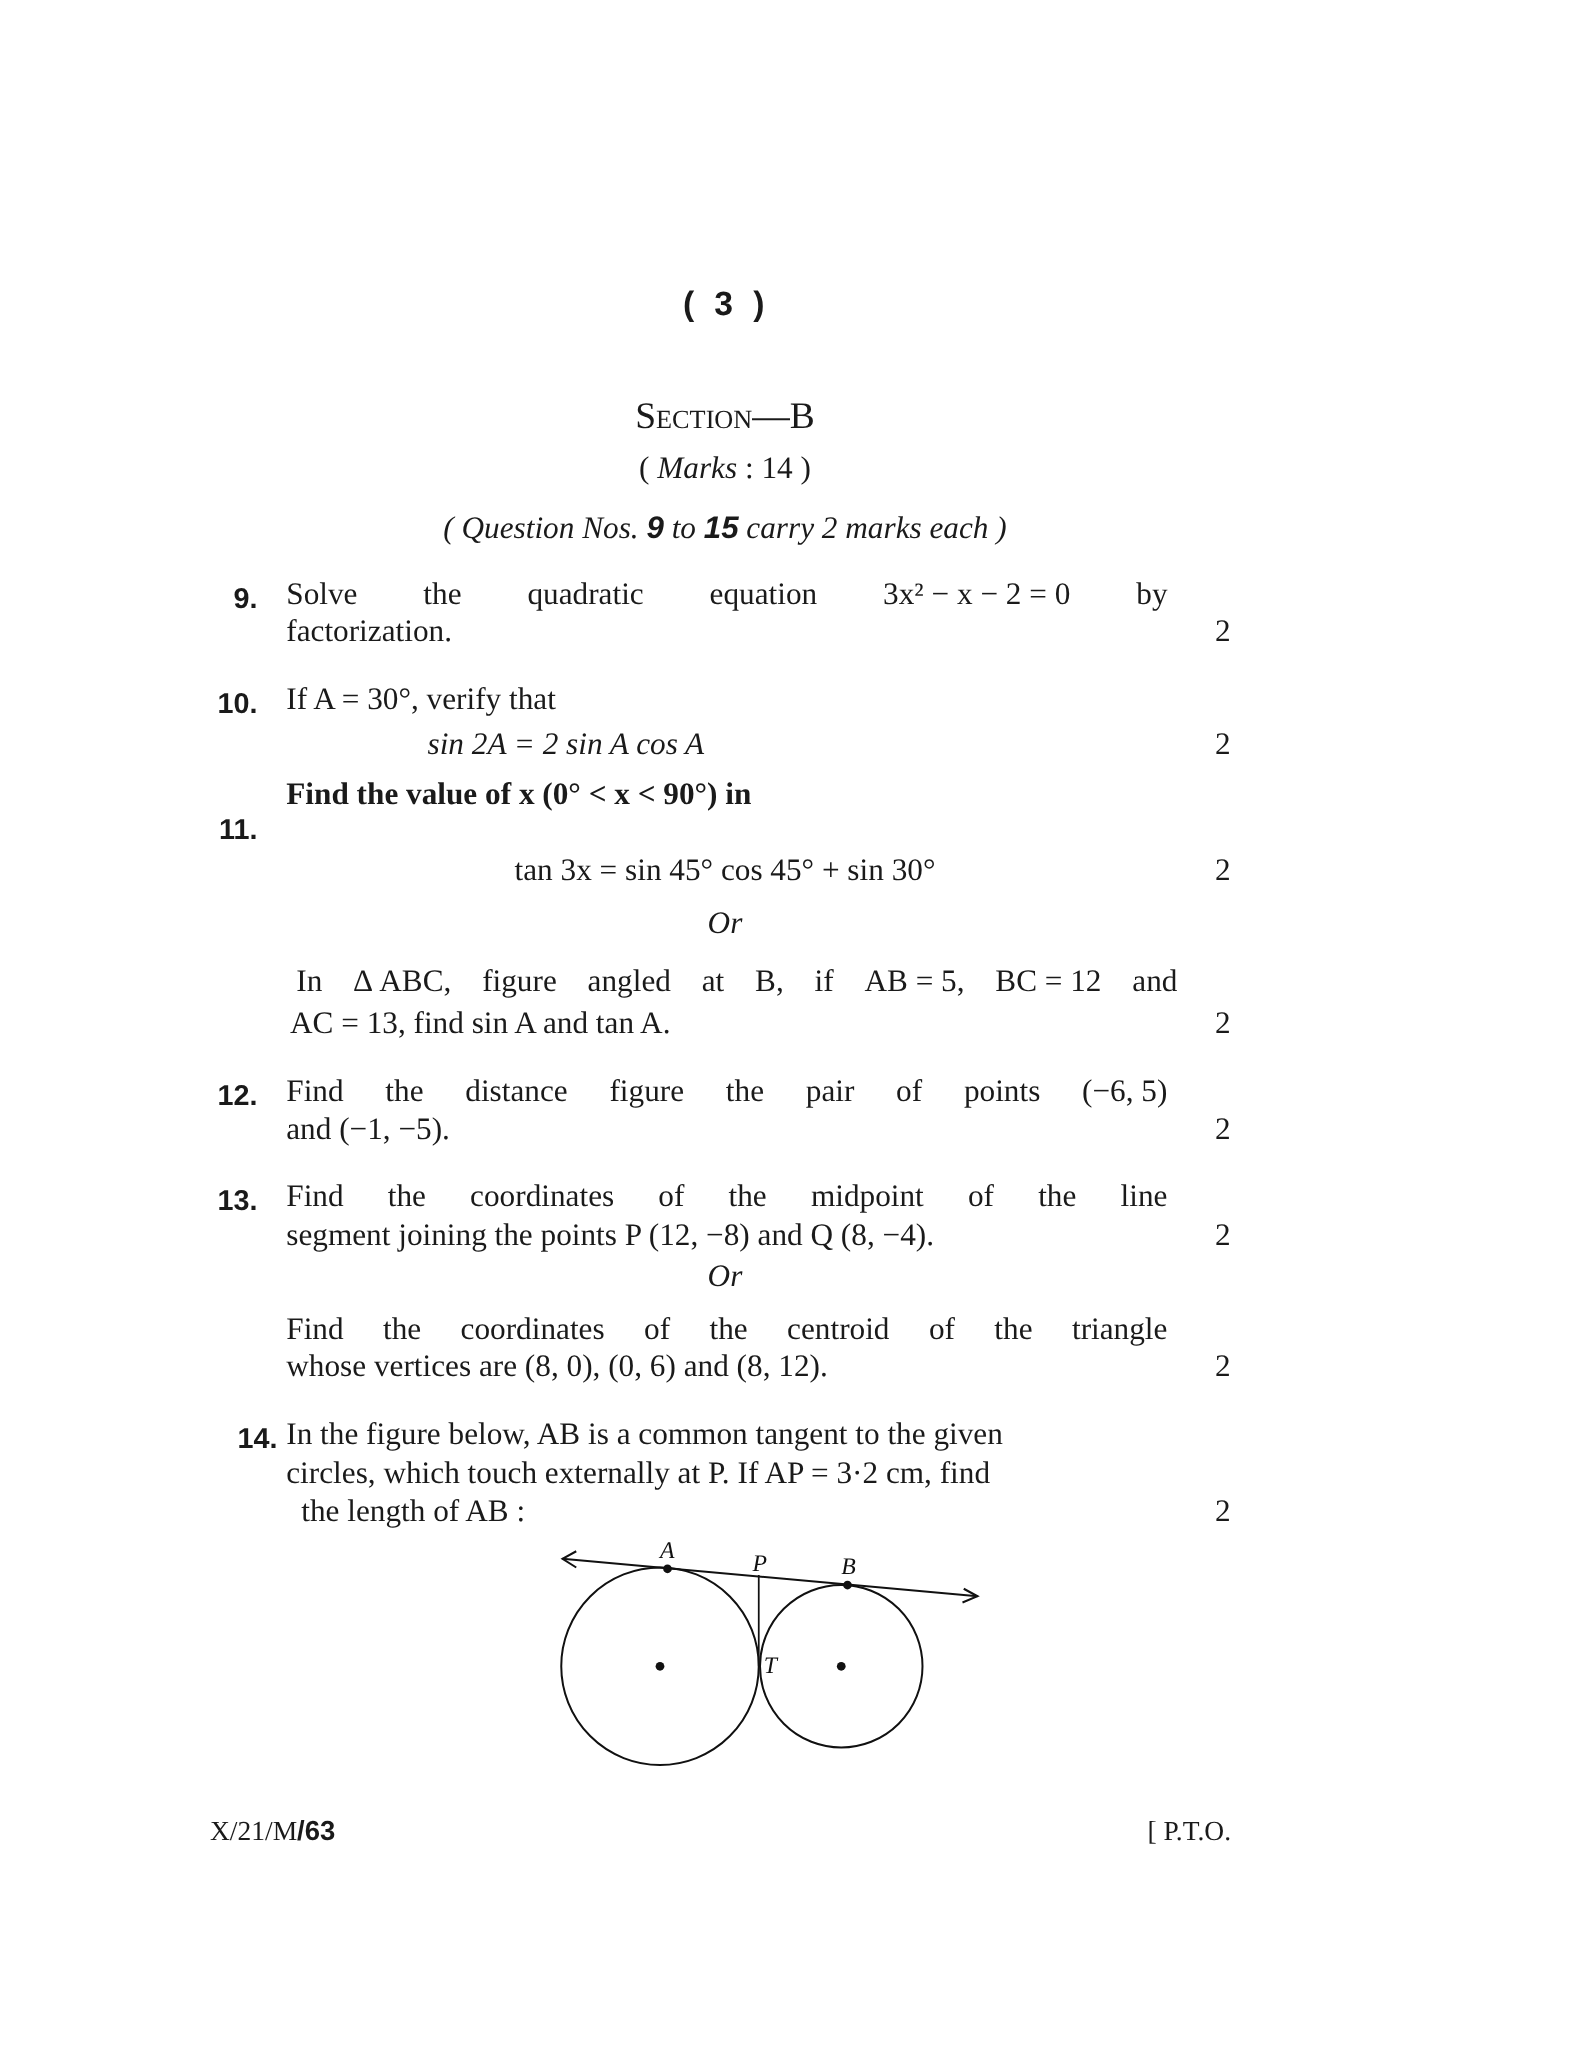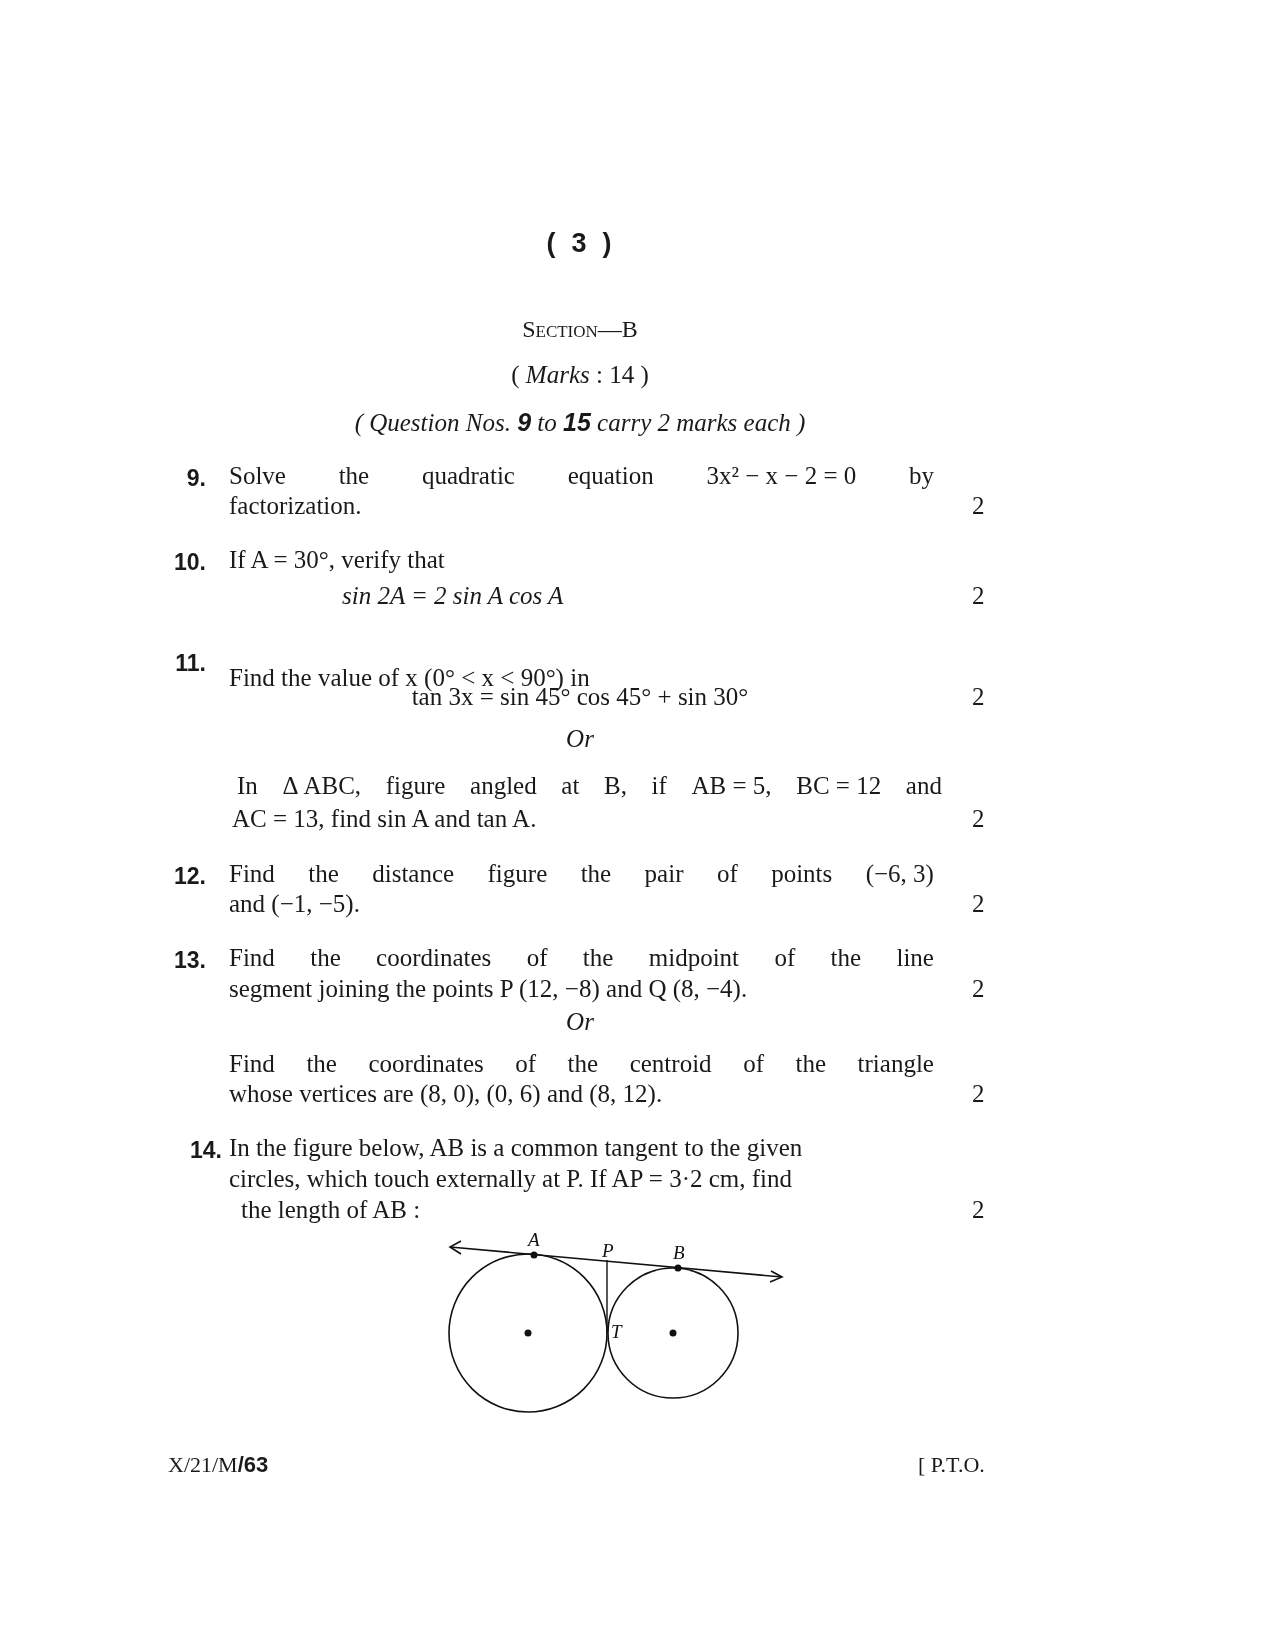--- a/index.html
+++ b/index.html
@@ -2,21 +2,21 @@
 <html><head>
 <meta charset="utf-8">
 <style>
   html, body { margin:0; padding:0; background:#ffffff; }
   body { width:1275px; height:1651px; position:relative; overflow:hidden;
          font-family:"Liberation Serif","DejaVu Serif",serif; color:#1a1a1a; }
   .abs { position:absolute; }
   .page-num { left:0; width:1160px; top:228px; text-align:center;
               font-family:"Liberation Sans","DejaVu Sans",sans-serif; font-weight:bold; font-size:27px; letter-spacing:2px; }
   .page-num span.p { margin:0 14px; }
-  .section { left:0; width:1160px; top:316px; text-align:center; font-size:24px; }
+  .section { left:0; width:1160px; top:316px; text-align:center; font-size:30px; }
   .section .sc { font-variant:small-caps; }
   .marks { left:0; width:1160px; top:361px; text-align:center; font-size:25px; }
   .qnote { left:0; width:1160px; top:408px; text-align:center; font-size:25px; font-style:italic; }
   .qnote b { font-family:"Liberation Sans","DejaVu Sans",sans-serif; font-style:italic; }
   .qnum { font-family:"Liberation Sans","DejaVu Sans",sans-serif; font-weight:bold; font-size:23px; text-align:right; width:46px; }
   .line { font-size:25px; white-space:nowrap; }
   .just { display:flex; justify-content:space-between; width:705px; }
   .mark { left:972px; font-size:25px; }
   .center { left:0; width:1160px; text-align:center; font-size:25px; }
   i { font-style:italic; }
@@ -46,21 +46,21 @@
 </div>
 <div class="abs line" style="left:229px;top:492px;">factorization.</div>
 <div class="abs mark" style="top:492px;">2</div>
 
 <div class="abs qnum" style="left:160px;top:549px;">10.</div>
 <div class="abs line" style="left:229px;top:546px;">If  A = 30°,  verify  that</div>
 <div class="abs line" style="left:342px;top:582px;font-style:italic;">sin 2A = 2 sin A cos A</div>
 <div class="abs mark" style="top:582px;">2</div>
 
 <div class="abs qnum" style="left:160px;top:650px;">11.</div>
-<div class="abs line" style="left:229px;top:664px;">Find  the  value  of  x (0° &lt; x &lt; 90°)  in</div>
+<div class="abs line" style="left:229px;top:622px;font-weight:bold;">Find  the  value  of  x (0° &lt; x &lt; 90°)  in</div>
 <div class="abs center" style="top:683px;">tan 3x = sin 45° cos 45° + sin 30°</div>
 <div class="abs mark" style="top:683px;">2</div>
 <div class="abs center or" style="top:725px;">Or</div>
 <div class="abs line just" style="left:237px;top:772px;gap:23px;">
   <span>In</span>
     <span>Δ ABC,</span>
     <span>figure</span>
     <span>angled</span>
     <span>at</span>
     <span>B,</span>
@@ -75,21 +75,21 @@
 <div class="abs qnum" style="left:160px;top:863px;">12.</div>
 <div class="abs line just" style="left:229px;top:860px;">
   <span>Find</span>
     <span>the</span>
     <span>distance</span>
     <span>figure</span>
     <span>the</span>
     <span>pair</span>
     <span>of</span>
     <span>points</span>
-    <span>(−6, 3)</span>
+    <span>(−6, 5)</span>
 </div>
 <div class="abs line" style="left:229px;top:890px;">and (−1, −5).</div>
 <div class="abs mark" style="top:890px;">2</div>
 
 <div class="abs qnum" style="left:160px;top:947px;">13.</div>
 <div class="abs line just" style="left:229px;top:944px;">
   <span>Find</span>
     <span>the</span>
     <span>coordinates</span>
     <span>of</span>

